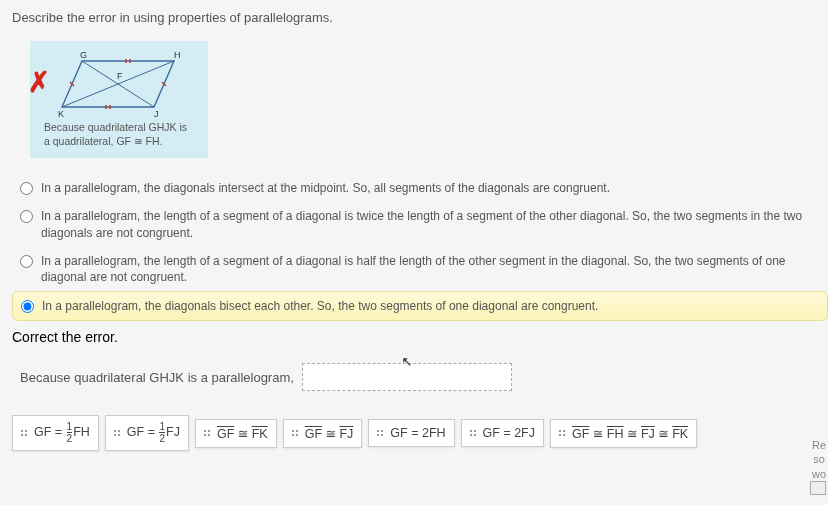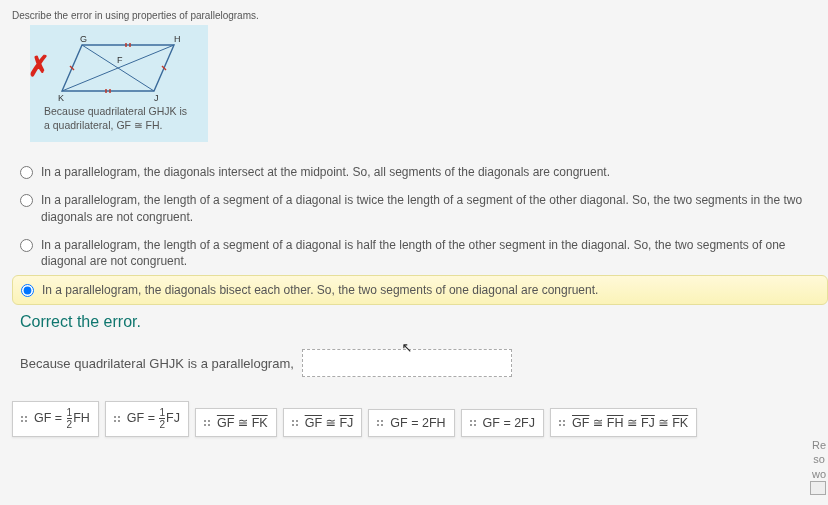--- a/index.html
+++ b/index.html
@@ -1,30 +1,30 @@
 <!DOCTYPE html>
 <html><head>
 <meta charset="utf-8">
 <style>
 *{box-sizing:border-box;margin:0;padding:0}
 body{font-family:Arial,Helvetica,sans-serif;background:#f5f5f5;color:#444;font-size:12px;width:828px;height:505px;overflow:hidden;padding:10px 0 10px 12px;position:relative}
-.prompt{font-size:10px;color:#555;margin-bottom:0}
+.prompt{font-size:13px;color:#555;margin-bottom:12px}
 .figure-box{display:inline-block;background:#d4ecf4;padding:8px 14px 10px 14px;margin:4px 0 14px 18px}
 .figure-box svg{display:block}
 .fig-caption{font-size:10.5px;color:#555;margin-top:0;line-height:1.3}
 .red-x{position:absolute;left:16px;top:30px;font-size:26px;color:#d9261c;font-weight:700;font-family:Arial;transform:scaleY(1.1)}
 .options{margin:2px 0 8px 0}
 .opt{display:flex;align-items:flex-start;padding:6px 8px;gap:8px;font-size:12px;color:#555;line-height:1.35}
 .opt input{margin-top:2px;flex:0 0 auto}
 .opt.selected{background:linear-gradient(#fff9d8,#fbf3b8);border:1px solid #e6df9a;border-radius:6px}
-.correct-label{font-size:16px;color:#0f766e;margin:4px 0 18px 8px}
+.correct-label{font-size:14px;color:#000000;margin:4px 0 18px 0}
 .sentence-row{display:flex;align-items:center;gap:8px;margin:0 0 24px 8px;font-size:13px;color:#555}
 .drop-zone{border:1px dashed #aaa;width:210px;height:28px;background:#fff;position:relative}
 .cursor{position:absolute;left:50%;top:-10px;font-size:13px;color:#222;transform:translateX(-50%)}
-.tiles-row{display:flex;gap:6px;align-items:flex-end}
+.tiles-row{display:flex;gap:6px;align-items:center}
 .tile{border:1px solid #ccc;background:#fff;padding:6px 8px;font-size:12.5px;color:#444;display:flex;align-items:center;gap:5px;box-shadow:0 1px 2px rgba(0,0,0,.08);white-space:nowrap}
 .dots{display:inline-flex;flex-direction:column;gap:2px;margin-right:2px}
 .dots span{display:flex;gap:2px}
 .dots i{width:2px;height:2px;background:#999;display:block}
 .ov{text-decoration:overline}
 .frac{display:inline-flex;flex-direction:column;align-items:center;font-size:10px;line-height:1;vertical-align:middle;margin:0 1px}
 .frac .d{border-top:1px solid #444;padding-top:1px}
 .side-hints{position:absolute;right:2px;top:438px;font-size:11px;color:#888;text-align:center;line-height:1.3}
 .side-icon{position:absolute;right:2px;bottom:10px;width:16px;height:14px;border:1px solid #aaa;background:#eee}
 .fig-wrap{position:relative}

